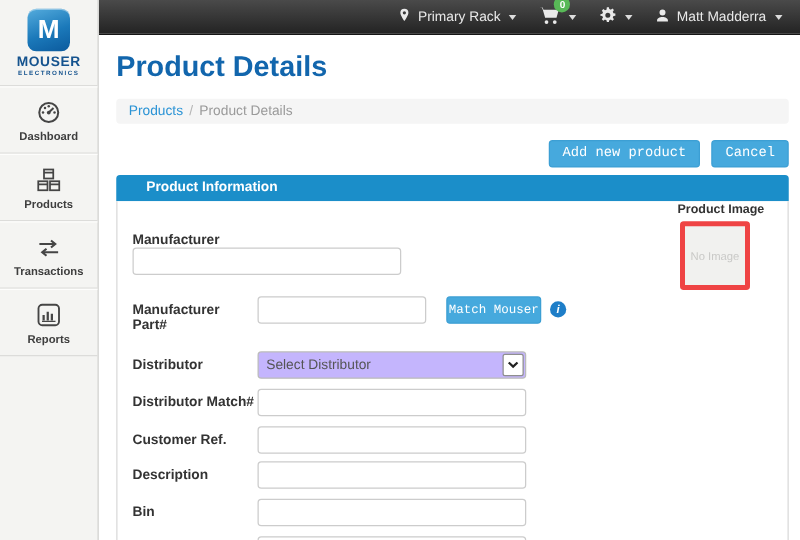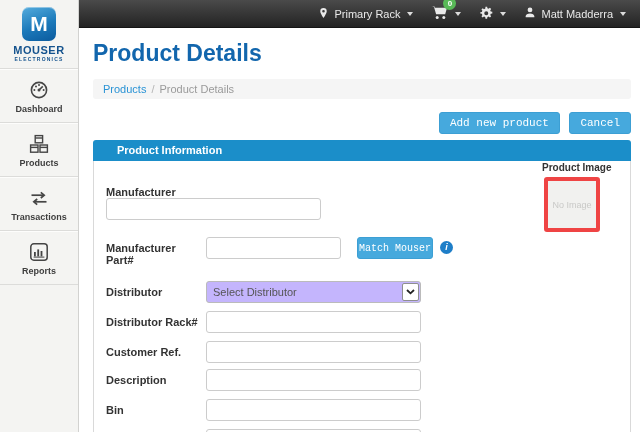--- a/index.html
+++ b/index.html
@@ -221,21 +221,21 @@
           <span class="select-value">Select Distributor</span>
           <span class="select-arrow">
             <svg width="9" height="6" viewBox="0 0 9 6">
                 <path d="M1 1l3.5 3.3L8 1" stroke="#222" stroke-width="1.8" fill="none"></path>
               </svg>
           </span>
         </div>
       </div>
 
       <div class="form-row mb8">
-        <label class="form-label">Distributor Rack#</label>
+        <label class="form-label">Distributor Match#</label>
         <input class="txt" value="" style="">
       </div>
 
       <div class="form-row mb6">
         <label class="form-label">Customer Ref.</label>
         <input class="txt" value="" style="">
       </div>
 
       <div class="form-row mb8">
         <label class="form-label">Description</label>

